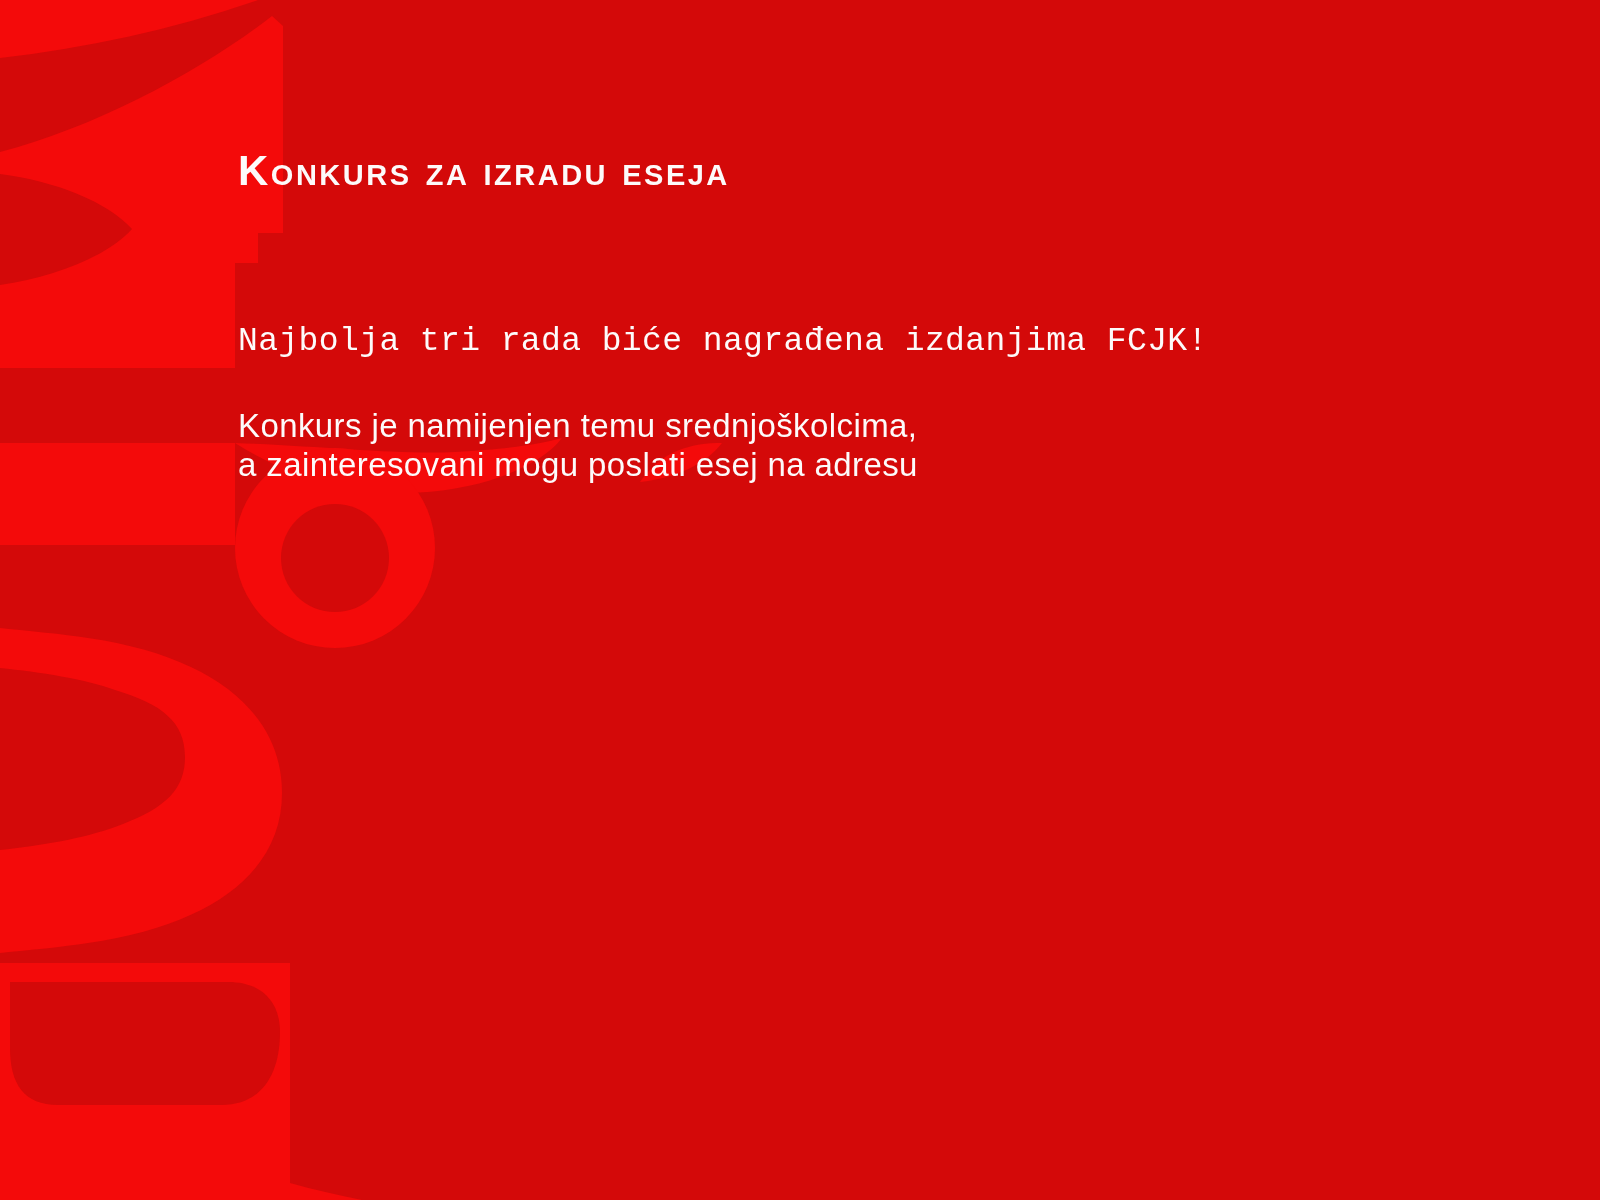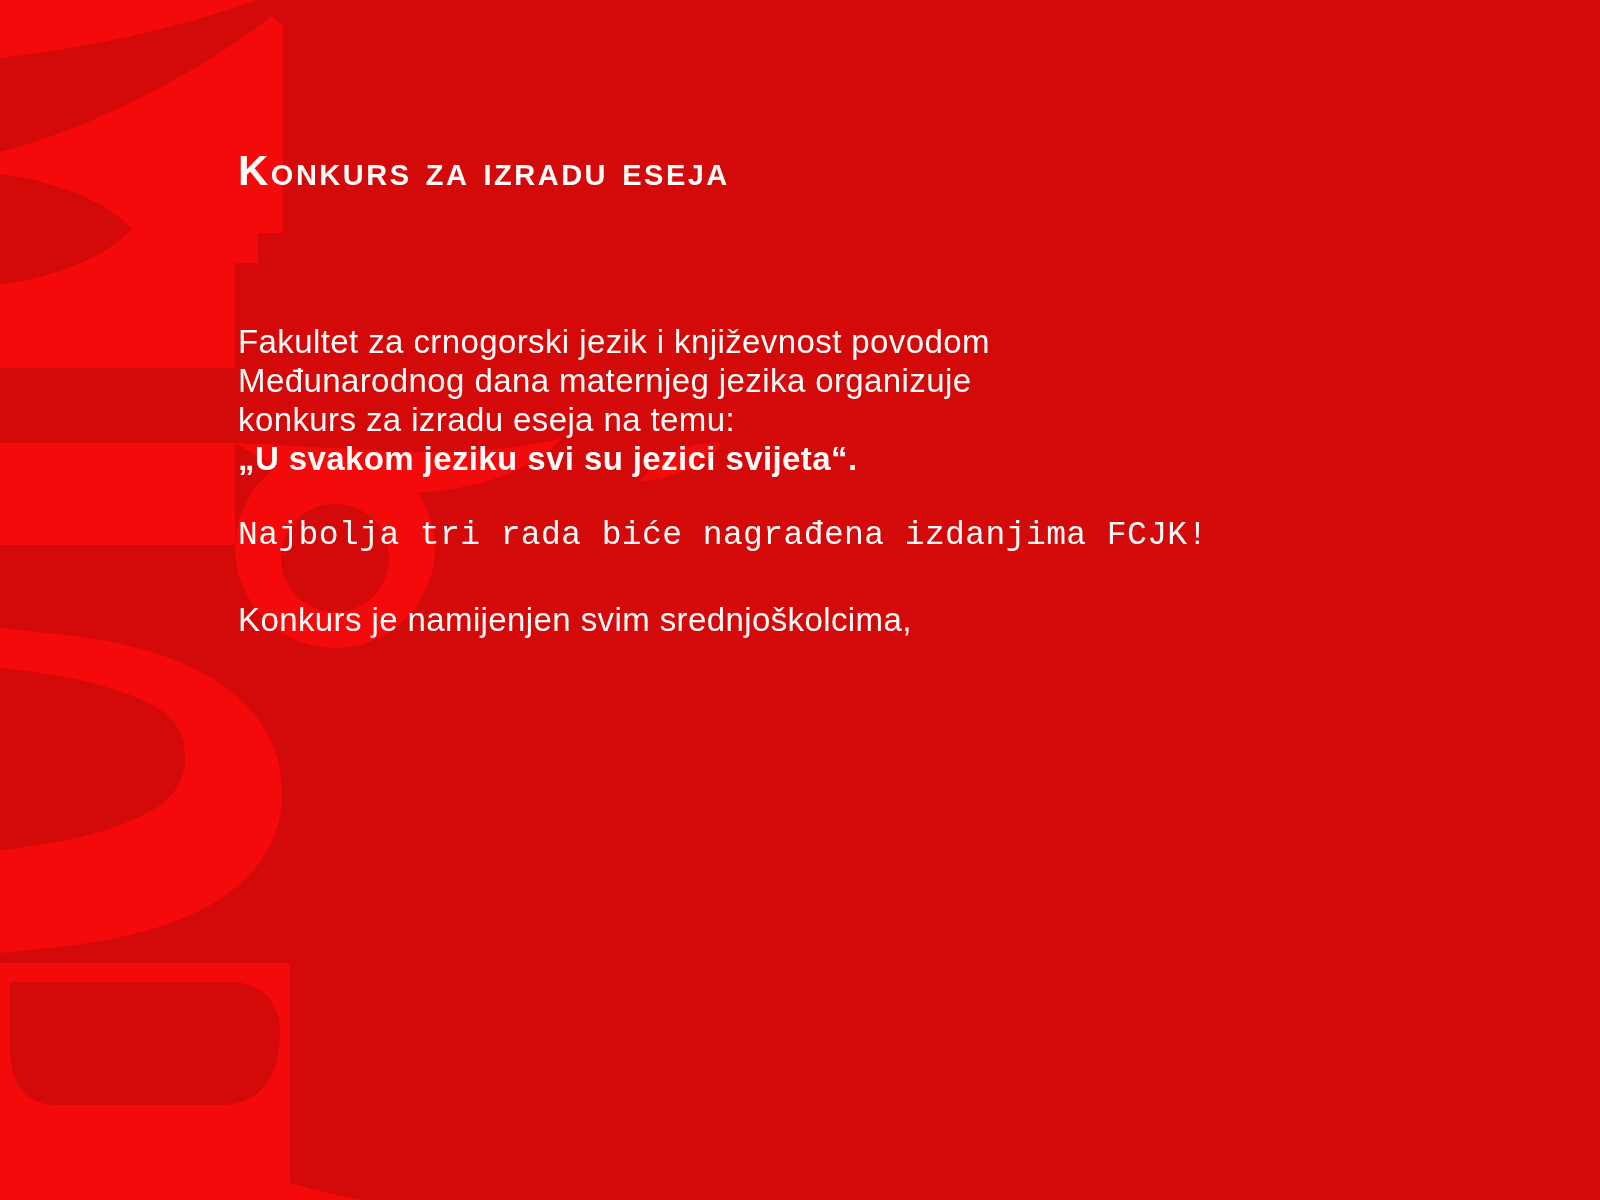--- a/index.html
+++ b/index.html
@@ -97,30 +97,25 @@
     <path class="wm-hole" d="M10,982 H228 C262,982 280,1002 280,1032 C280,1076 260,1105 222,1105 H58
              C24,1105 10,1084 10,1048 Z"></path>
   </svg>
 
   <div class="content">
 
     <h1 class="heading">Konkurs za izradu eseja</h1>
 
     <div class="body-text">
 
-      <p class="p-intro">
-        <span class="line">Fakultet za crnogorski jezik i književnost povodom</span>
-        <span class="line">Međunarodnog dana maternjeg jezika organizuje</span>
-        <span class="line">konkurs za izradu eseja na temu:</span>
-        <span class="line bold">„U svakom jeziku svi su jezici svijeta“.</span>
-      </p>
 
       <p class="p-award">
         <span class="line">Najbolja tri rada biće nagrađena izdanjima FCJK!</span>
       </p>
 
       <p class="p-apply">
-        <span class="line">Konkurs je namijenjen svim srednjoškolcima,</span>
+        <span class="line">Konkurs je namijenjen temu srednjoškolcima,</span>
+        <span class="line">a zainteresovani mogu poslati esej na adresu</span>
       </p>
 
     </div>
   </div>
 </div>
 
 </body></html>

